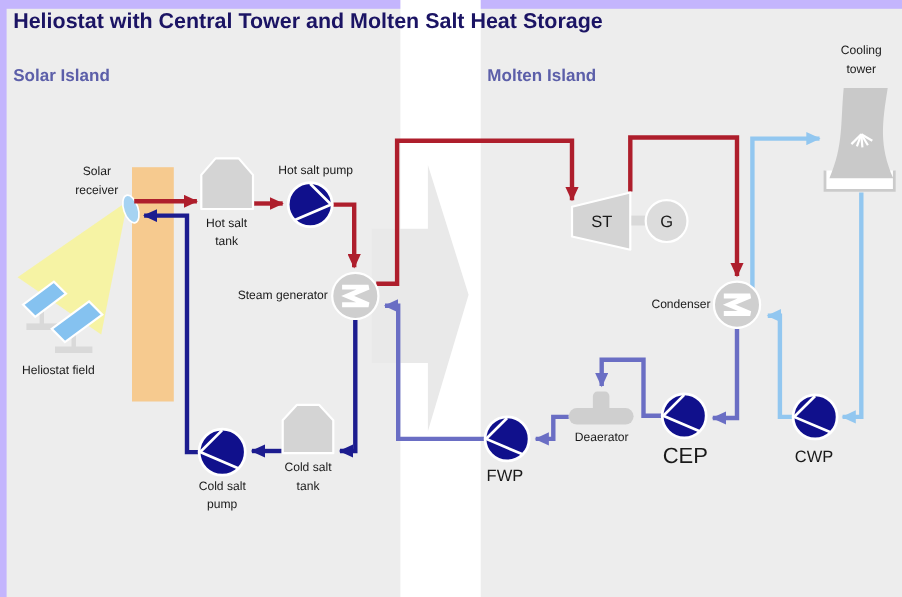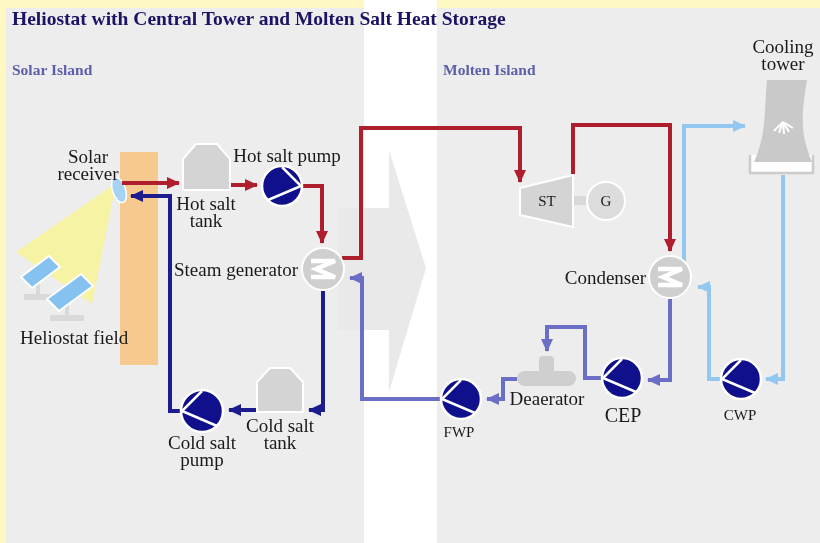--- a/index.html
+++ b/index.html
@@ -1,24 +1,24 @@
 <!DOCTYPE html>
 <html><head>
 <meta charset="utf-8">
 <style>
   html,body{margin:0;padding:0;background:#ffffff;}
   #stage{
     position:relative;width:820px;height:543px;overflow:hidden;
-    font-family:Liberation Serif, serif;background:#fef9c3;
+    font-family:Liberation Sans, sans-serif;background:#c4b5fd;
   }
   #gray-area{position:absolute;left:6px;top:8px;right:0;bottom:0;background:#EDEDED;}
   #divider-band{position:absolute;left:364px;top:0;width:73px;height:543px;background:#FFFFFF;}
   #diagram-svg{position:absolute;left:0;top:0;}
   .lbl{
-    position:absolute;color:#1A1A1A;font-size:19px;line-height:17px;
+    position:absolute;color:#1A1A1A;font-size:11px;line-height:17px;
     white-space:pre-line;text-align:center;transform:translateX(-50%);
   }
   .lbl.left{transform:none;text-align:center;}
   .lbl.right{transform:translateX(-100%);text-align:right;}
   #page-title{
     position:absolute;left:12px;top:8px;color:#1B1464;
     font-size:19.5px;font-weight:bold;white-space:nowrap;
   }
   .island{
     position:absolute;color:#5C5FA9;font-size:15.5px;font-weight:bold;white-space:nowrap;text-align:center;

